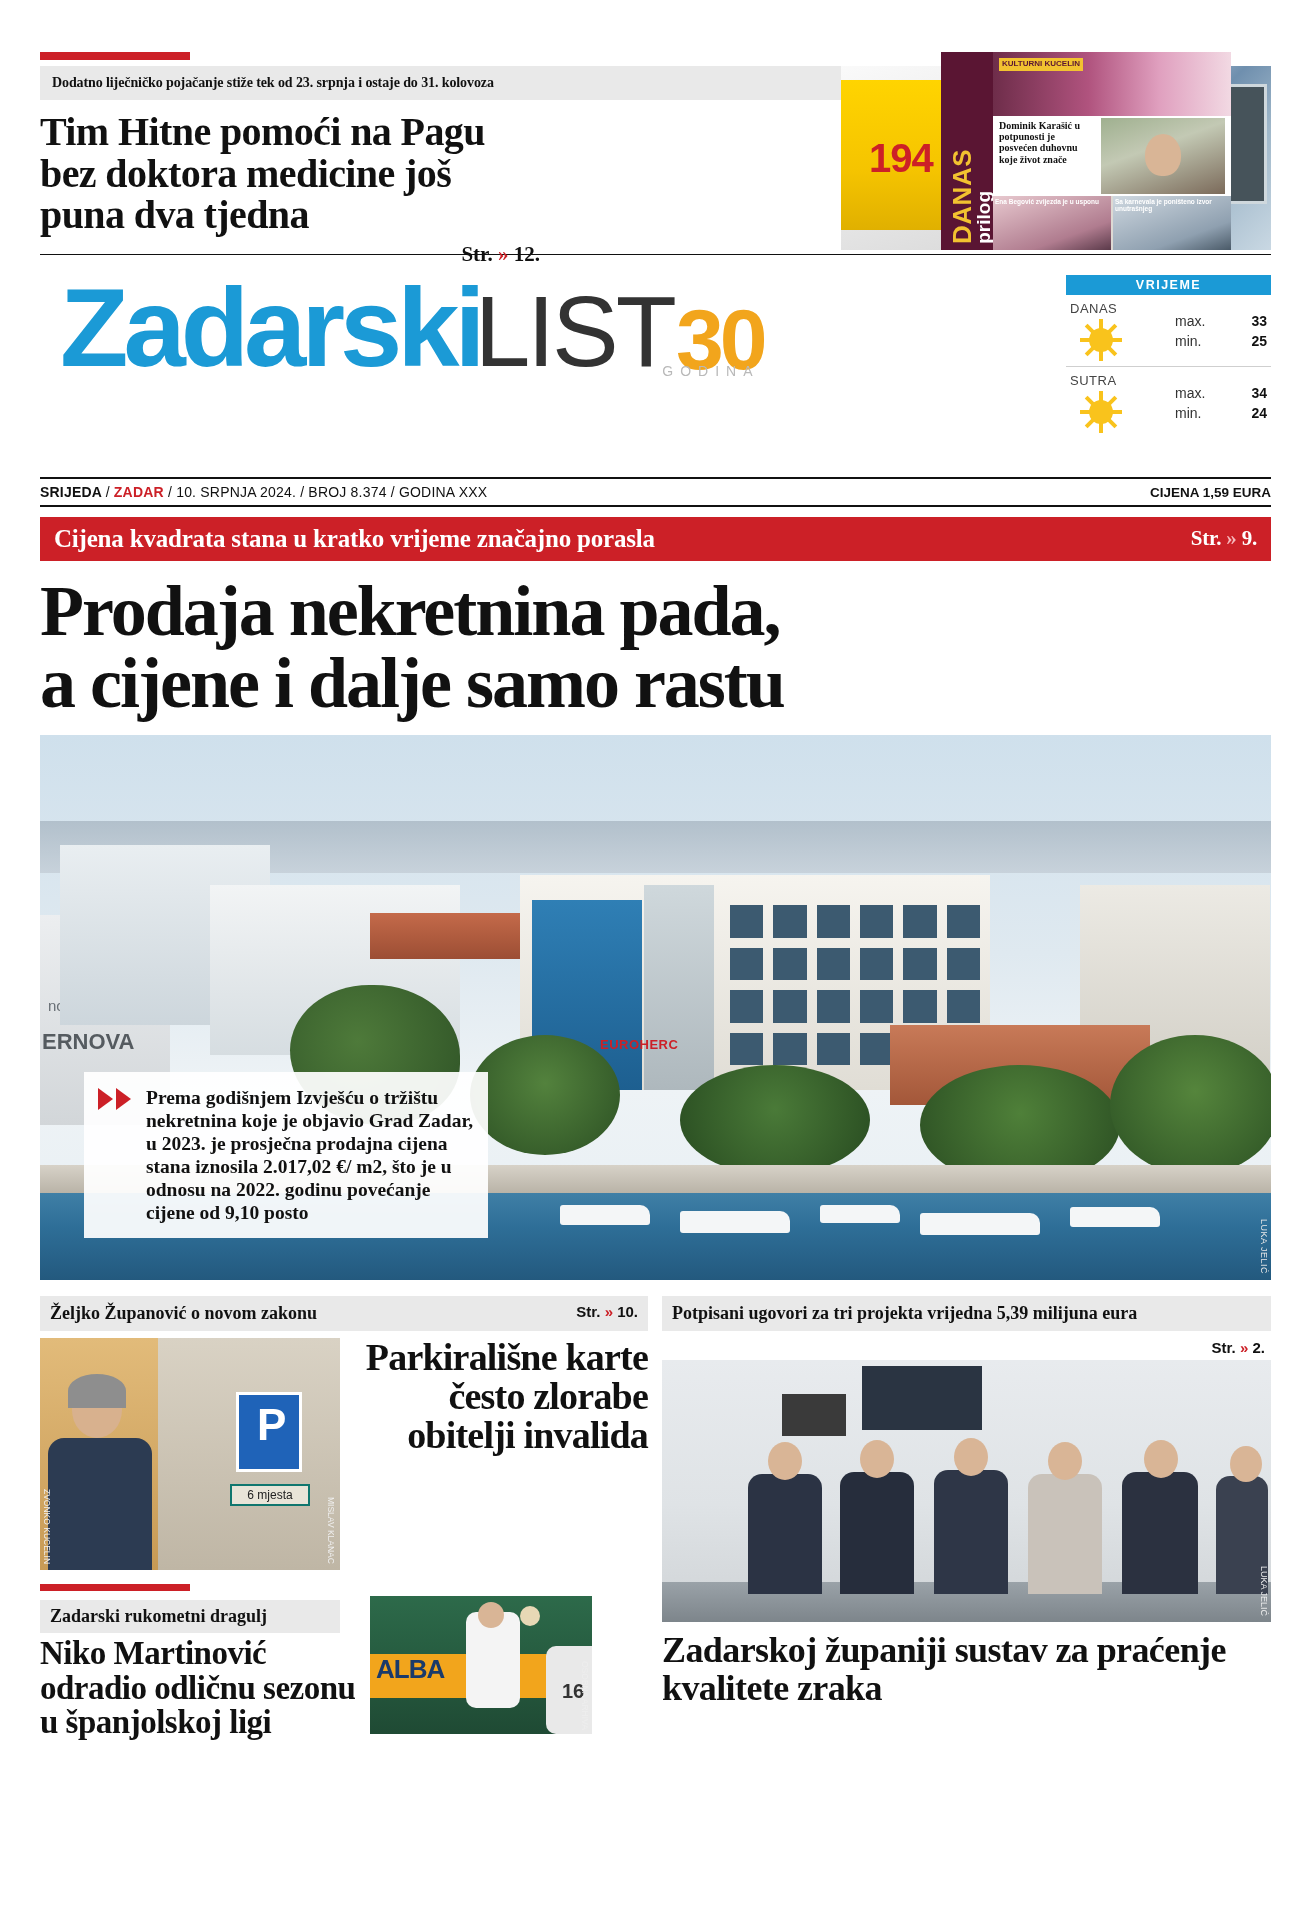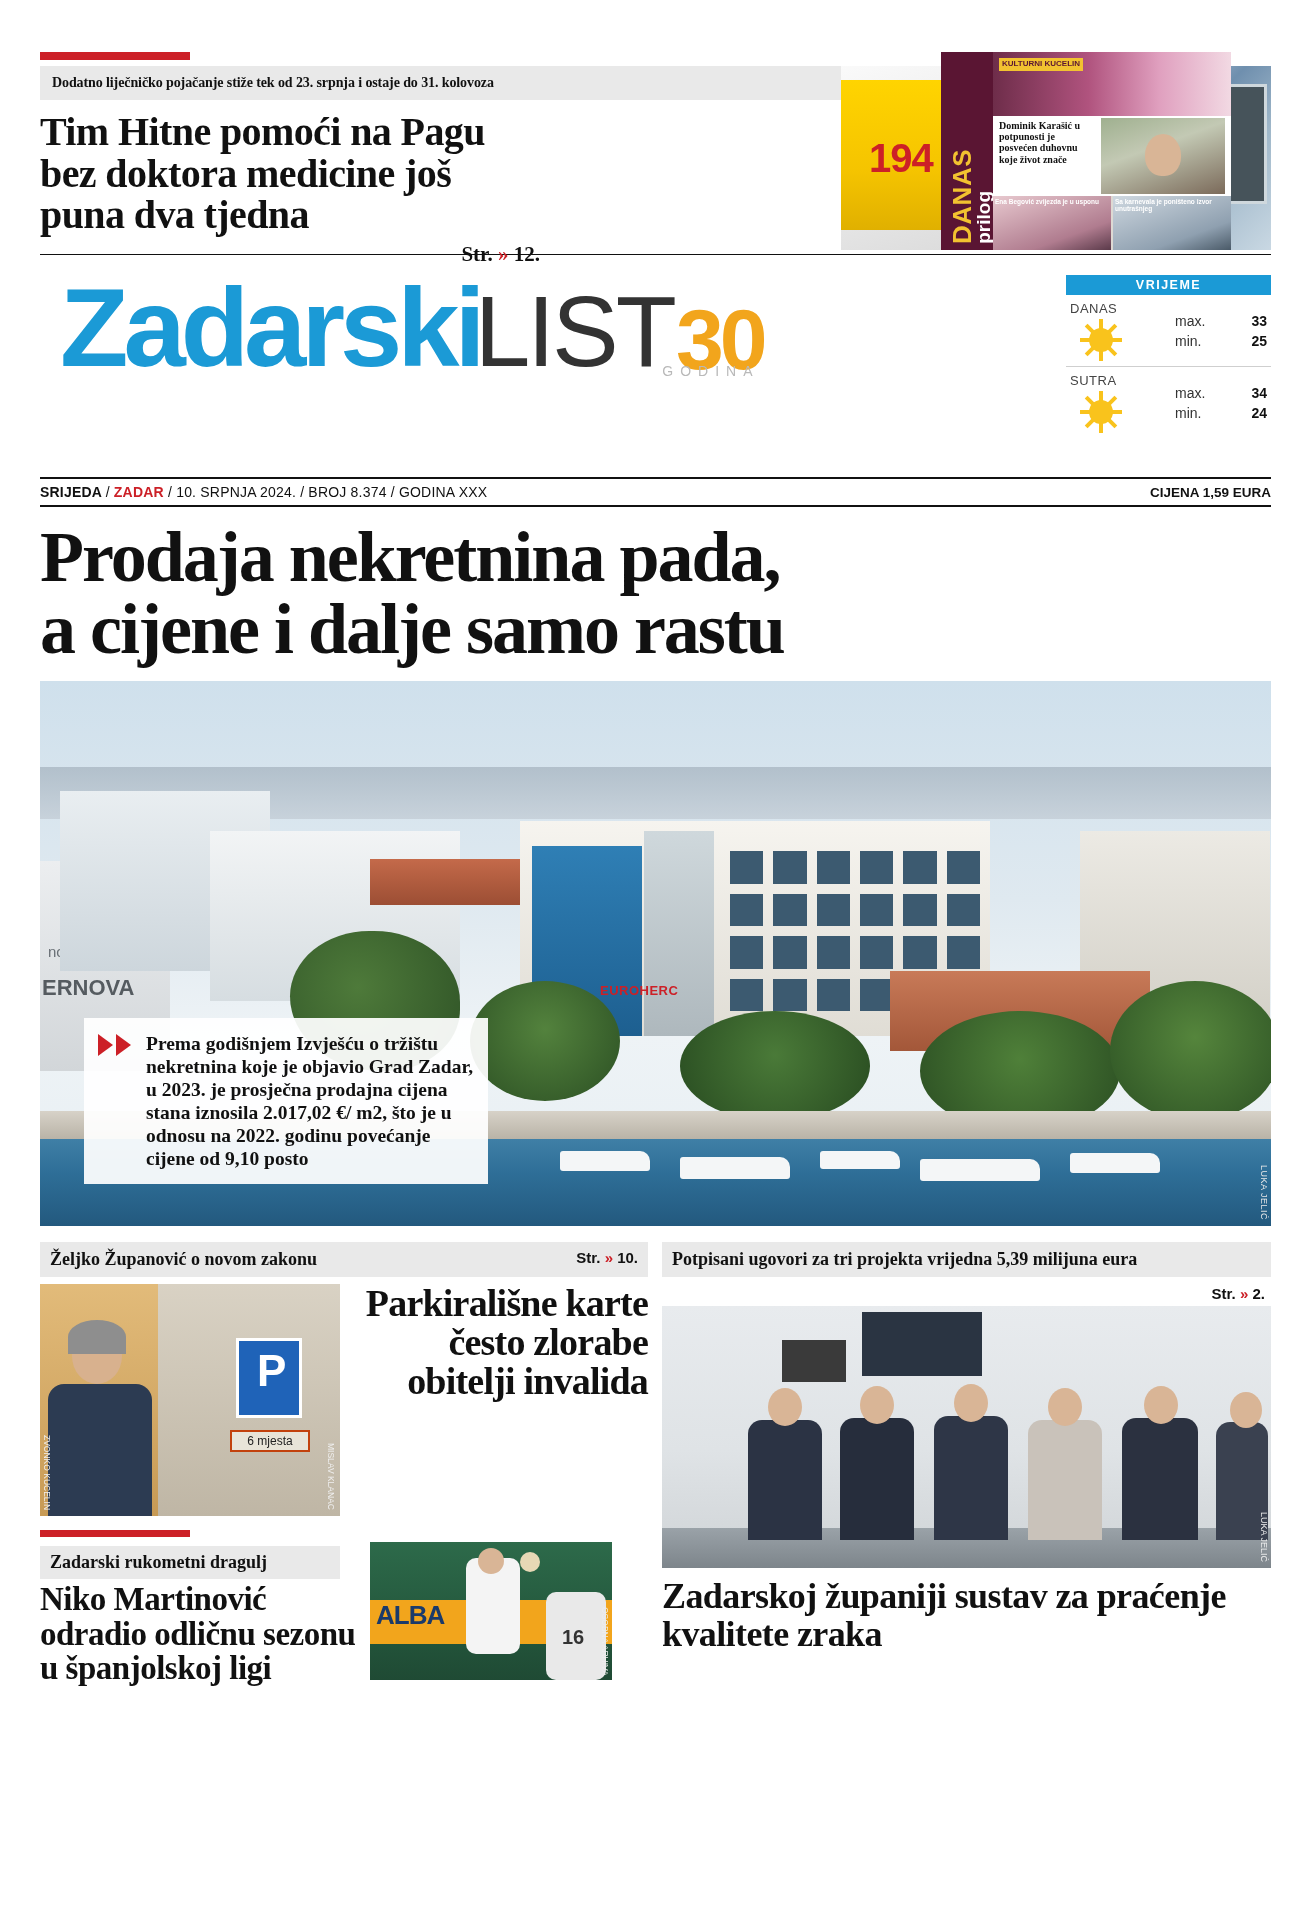--- a/index.html
+++ b/index.html
@@ -185,35 +185,35 @@
 
   .park-wrap { position:relative; height:232px; margin-top:7px; display:flex; }
   .park-photo { width:300px; height:232px; position:relative; overflow:hidden; background:#cfc9bd; }
   .pp-wall { position:absolute; left:110px; top:0; width:190px; height:232px; background:linear-gradient(180deg,#d9d2c4,#bfb6a5); }
   .pp-int { position:absolute; left:0; top:0; width:118px; height:232px; background:linear-gradient(180deg,#e2bb7a,#c79a55); }
   .pp-man-head { position:absolute; left:32px; top:44px; width:50px; height:56px; border-radius:50%; background:#d8b18e; }
   .pp-man-hair { position:absolute; left:28px; top:36px; width:58px; height:34px; border-radius:50% 50% 0 0; background:#8e8e8e; }
   .pp-man-body { position:absolute; left:8px; top:100px; width:104px; height:132px; background:#2c3b52; border-radius:16px 16px 0 0;}
   .pp-sign { position:absolute; left:196px; top:54px; width:66px; height:80px; background:#1f63b8; border:3px solid #fff;}
   .pp-sign .p { position:absolute; left:18px; top:8px; font-family:"Liberation Sans",sans-serif; font-weight:700; font-size:44px; color:#fff; line-height:1;}
-  .pp-plate { position:absolute; left:190px; top:146px; width:80px; height:22px; background:#e8e4d8; border:2px solid #c2410c; font-family:"Liberation Sans",sans-serif; font-size:12px; text-align:center; line-height:18px; color:#222;}
+  .pp-plate { position:absolute; left:190px; top:146px; width:80px; height:22px; background:#e8e4d8; border:2px solid #0f766e; font-family:"Liberation Sans",sans-serif; font-size:12px; text-align:center; line-height:18px; color:#222;}
   .park-text {
     width:308px; padding-left:14px; text-align:right;
     font-family:"Liberation Serif",serif; font-weight:700; font-size:38px; line-height:1.03; letter-spacing:-.8px;
   }
   .credit-park1 { position:absolute; left:2px; bottom:6px; writing-mode:vertical-rl; font-family:"Liberation Sans",sans-serif; font-size:8.5px; color:#f0f0f0;}
   .credit-park2 { position:absolute; left:286px; bottom:6px; writing-mode:vertical-rl; font-family:"Liberation Sans",sans-serif; font-size:8.5px; color:#f0f0f0;}
 
   .hand-block { margin-top:14px; position:relative; height:150px; }
   .hb-red { position:absolute; left:0; top:0; width:150px; height:7px; background:#cc2027;}
   .hb-kicker { position:absolute; left:0; top:16px; background:#e9e9e9; font-family:"Liberation Serif",serif; font-weight:700; font-size:18px; padding:6px 10px; width:300px;}
   .hb-str { position:absolute; left:452px; top:16px; font-family:"Liberation Sans",sans-serif; font-weight:700; font-size:15px;}
   .hb-str .arrow { color:#cc2027; }
   .hb-title { position:absolute; left:0; top:52px; width:320px; font-family:"Liberation Serif",serif; font-weight:700; font-size:33px; line-height:1.05; letter-spacing:-.5px;}
-  .hb-photo { position:absolute; left:330px; top:12px; width:242px; height:138px; overflow:hidden; background:#ef4444;}
+  .hb-photo { position:absolute; left:330px; top:12px; width:222px; height:138px; overflow:hidden; background:#ef4444;}
   .hbp-court { position:absolute; inset:0; background:linear-gradient(180deg,#2d6a4a 0%,#265c40 45%,#1f4a34 100%); }
   .hbp-ad { position:absolute; left:0; top:58px; width:278px; height:44px; background:#f2a51c; }
   .hbp-ad span { font-family:"Liberation Sans",sans-serif; font-weight:700; font-size:26px; color:#1a3a6a; padding-left:6px; letter-spacing:-1px;}
   .hbp-p1 { position:absolute; left:96px; top:16px; width:54px; height:96px; background:#f4f4f4; border-radius:10px;}
   .hbp-p1h { position:absolute; left:108px; top:6px; width:26px; height:26px; border-radius:50%; background:#d9b596;}
   .hbp-p2 { position:absolute; left:176px; top:50px; width:60px; height:88px; background:#e9e9e9; border-radius:10px;}
   .hbp-p2n { position:absolute; left:192px; top:84px; font-family:"Liberation Sans",sans-serif; font-weight:700; font-size:20px; color:#333;}
   .hbp-ball { position:absolute; left:150px; top:10px; width:20px; height:20px; border-radius:50%; background:#e7d8b5;}
   .credit-hb { position:absolute; right:2px; bottom:4px; writing-mode:vertical-rl; font-family:"Liberation Sans",sans-serif; font-size:8.5px; color:#eee;}
 
@@ -353,20 +353,28 @@
       <span class="sep norm">/</span>
       <span class="norm">10. SRPNJA 2024.</span>
       <span class="sep norm">/</span>
       <span class="norm">BROJ 8.374</span>
       <span class="sep norm">/</span>
       <span class="norm">GODINA XXX</span>
     </div>
     <div class="right">CIJENA 1,59 EURA</div>
   </div>
 
+  <div class="main-kicker">
+    <span>Cijena kvadrata stana u kratko vrijeme značajno porasla</span>
+    <span class="str">
+      <span>Str.</span>
+      <span class="arrow">»</span>
+      <span>9.</span>
+    </span>
+  </div>
 
   <div class="main-title">
     <div>Prodaja nekretnina pada,</div>
     <div>a cijene i dalje samo rastu</div>
   </div>
 
   <div class="main-photo">
     <div class="sky"></div>
     <div class="hills"></div>
     <div class="left-pan"></div>

